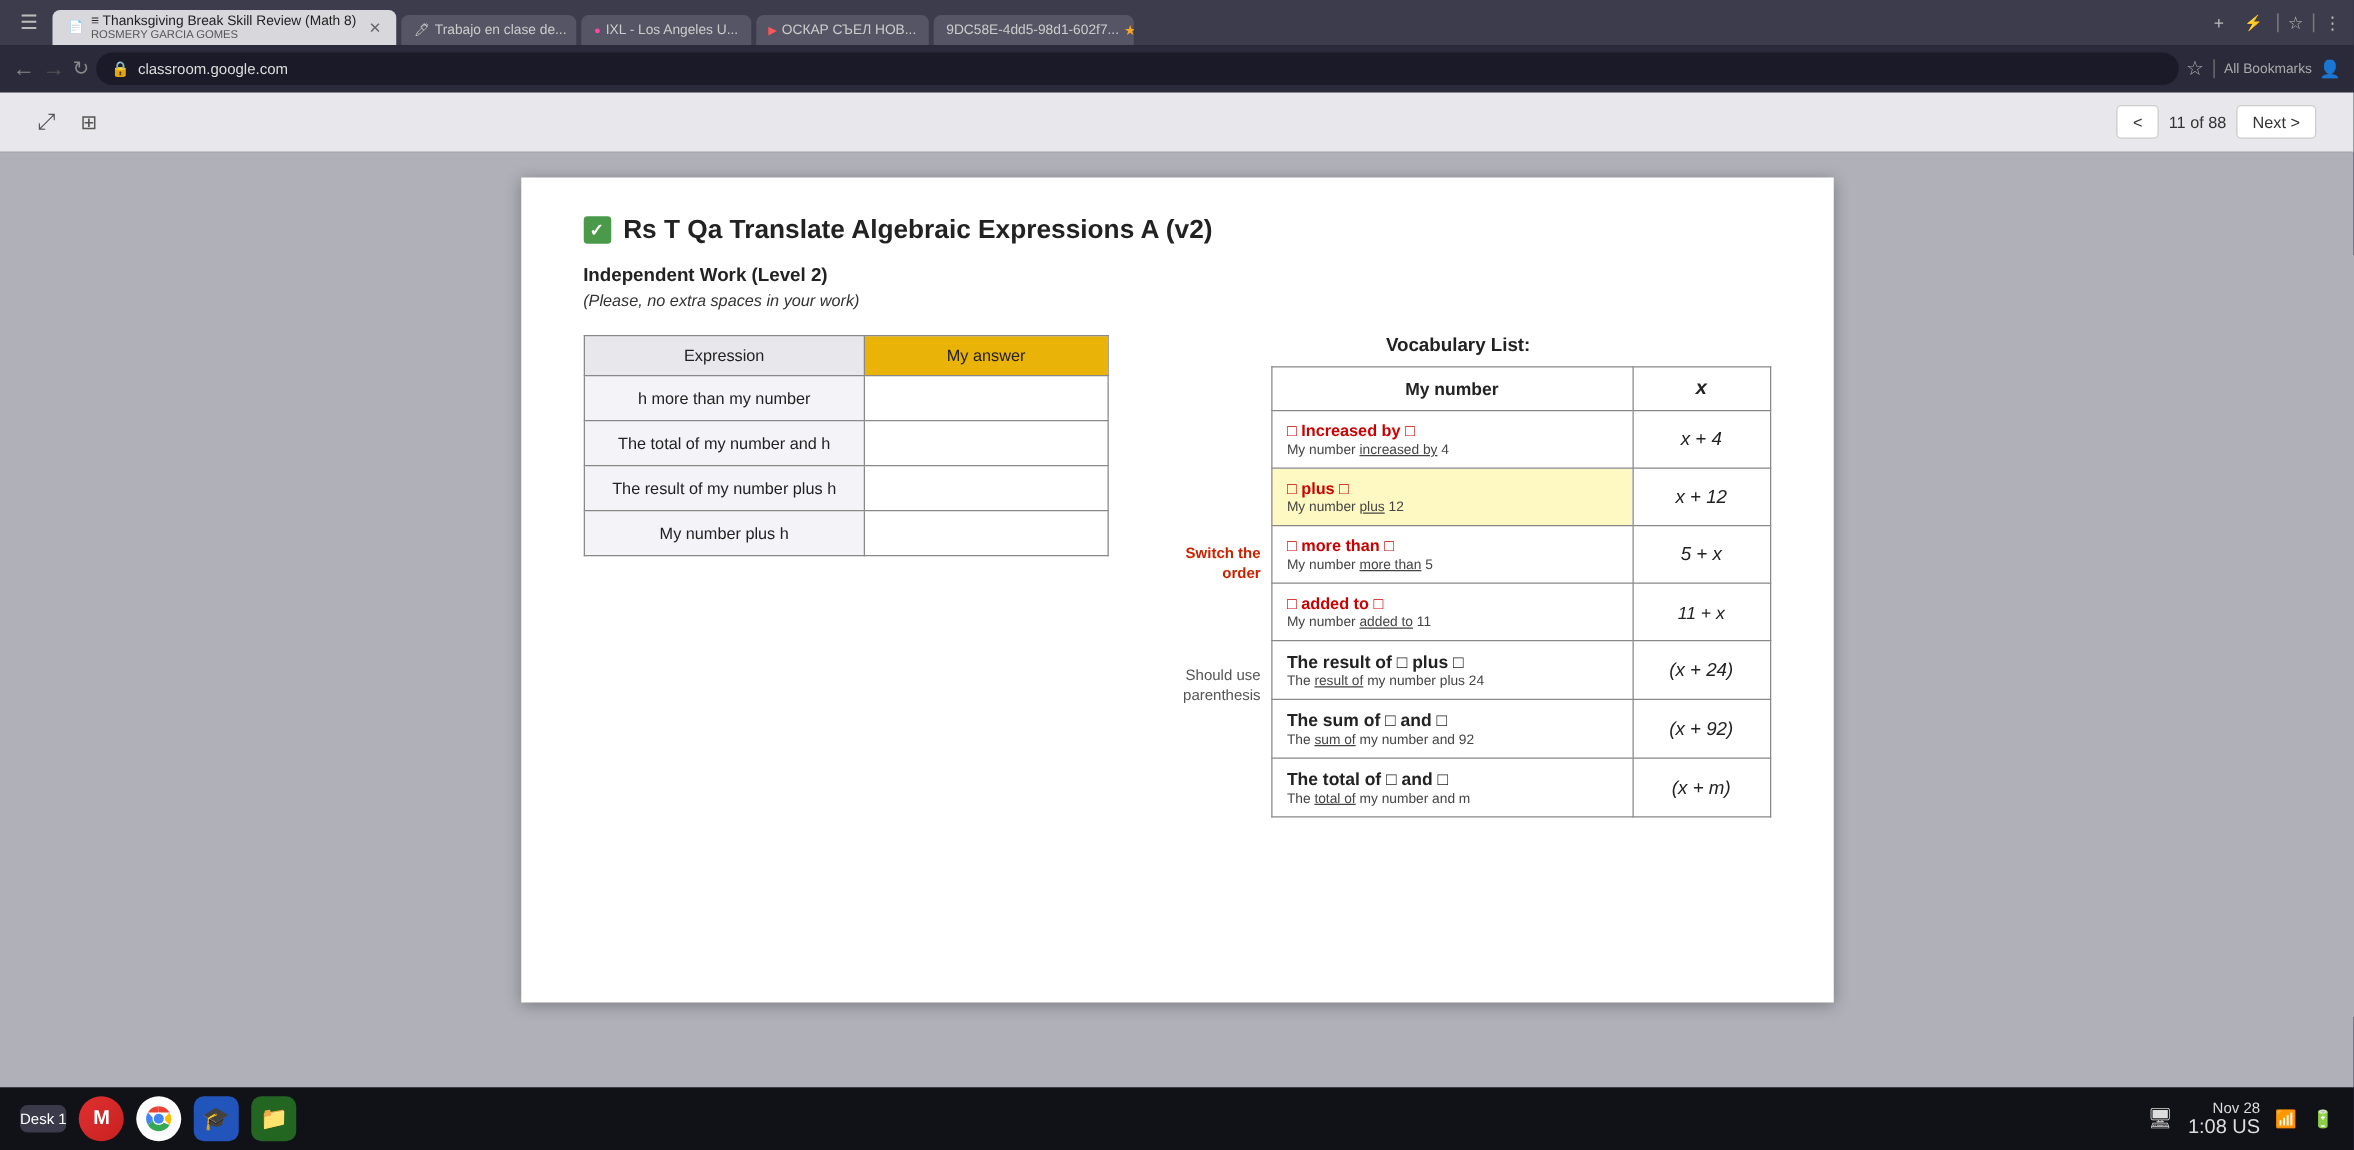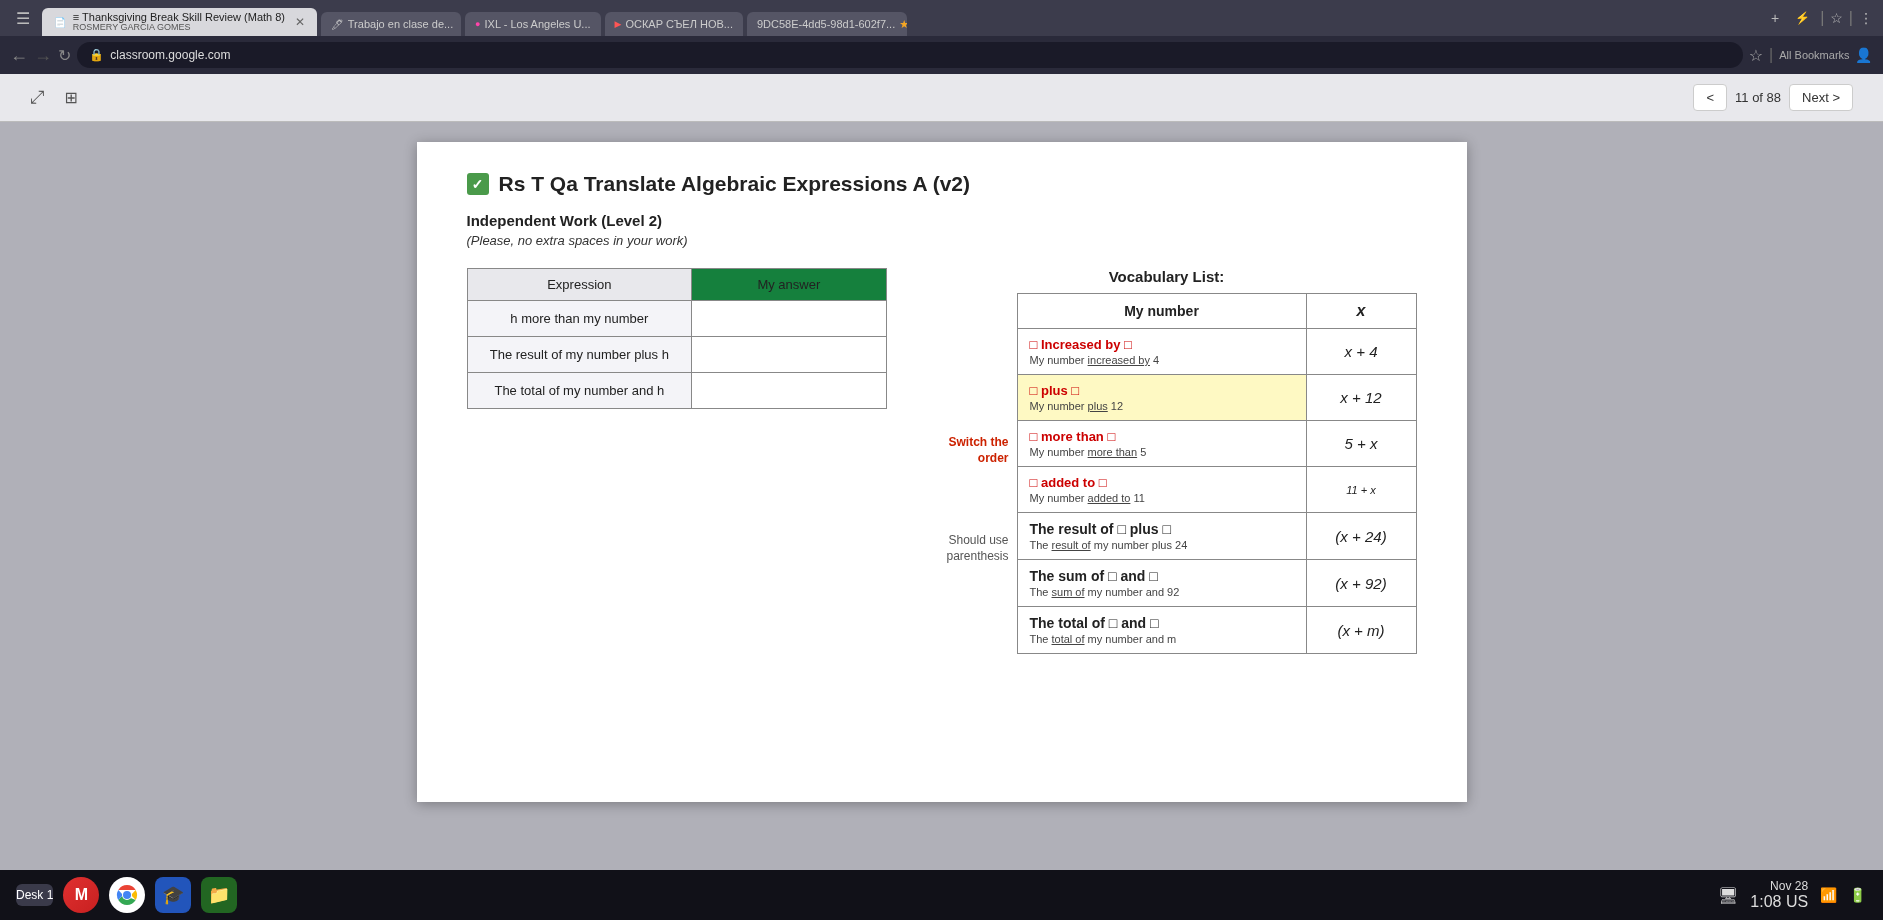--- a/index.html
+++ b/index.html
@@ -97,34 +97,38 @@
         <p style="font-size:13px; color:#333; font-style:italic;">(Please, no extra spaces in your work)</p>
       </div>
 
       <div style="display:flex; gap:30px; align-items:flex-start;">
 
         <div style="flex:0 0 auto; width:420px;">
           <table style="border-collapse:collapse; width:100%;">
             <thead>
               <tr>
                 <th style="border:1px solid #888; padding:8px 14px; font-size:13px; font-weight:normal; background:#e8e8ec; color:#222; text-align:center;">Expression</th>
-                <th style="border:1px solid #888; padding:8px 14px; font-size:13px; font-weight:normal; background:#15803d; color:#222; text-align:center;">My answer</th>
+                <th style="border:1px solid #888; padding:8px 14px; font-size:13px; font-weight:normal; background:#eab308; color:#222; text-align:center;">My answer</th>
               </tr>
             </thead>
             <tbody id="expr-tbody">
             <tr>
                   <td style="border: 1px solid rgb(136, 136, 136); padding: 10px 14px; font-size: 13px; color: rgb(34, 34, 34); text-align: center; background: rgb(244, 244, 248);">h  more than my number</td>
                   <td style="border: 1px solid rgb(136, 136, 136); padding: 10px 14px; font-size: 13px; color: rgb(34, 34, 34); text-align: center; background: white; min-width: 180px;"></td>
                 </tr>
                 <tr>
+                  <td style="border: 1px solid rgb(136, 136, 136); padding: 10px 14px; font-size: 13px; color: rgb(34, 34, 34); text-align: center; background: rgb(244, 244, 248);">The total of my number and h</td>
+                  <td style="border: 1px solid rgb(136, 136, 136); padding: 10px 14px; font-size: 13px; color: rgb(34, 34, 34); text-align: center; background: white; min-width: 180px;"></td>
+                </tr>
+                <tr>
                   <td style="border: 1px solid rgb(136, 136, 136); padding: 10px 14px; font-size: 13px; color: rgb(34, 34, 34); text-align: center; background: rgb(244, 244, 248);">The result of my number plus  h</td>
                   <td style="border: 1px solid rgb(136, 136, 136); padding: 10px 14px; font-size: 13px; color: rgb(34, 34, 34); text-align: center; background: white; min-width: 180px;"></td>
                 </tr>
                 <tr>
-                  <td style="border: 1px solid rgb(136, 136, 136); padding: 10px 14px; font-size: 13px; color: rgb(34, 34, 34); text-align: center; background: rgb(244, 244, 248);">The total of my number and h</td>
+                  <td style="border: 1px solid rgb(136, 136, 136); padding: 10px 14px; font-size: 13px; color: rgb(34, 34, 34); text-align: center; background: rgb(244, 244, 248);">My number plus  h</td>
                   <td style="border: 1px solid rgb(136, 136, 136); padding: 10px 14px; font-size: 13px; color: rgb(34, 34, 34); text-align: center; background: white; min-width: 180px;"></td>
                 </tr>
               </tbody>
           </table>
         </div>
 
         <div style="flex:1;">
           <p style="font-size:15px; font-weight:bold; color:#222; text-align:center; margin-bottom:8px;">Vocabulary List:</p>
 
           <div style="display:flex; align-items:flex-start; gap:0;">
@@ -159,21 +163,21 @@
                   <tr>
                     <td style="border: 1px solid rgb(136, 136, 136); padding: 8px 12px; font-size: 13px; color: rgb(34, 34, 34); vertical-align: middle; background: #fef9c3;"><span style="font-weight: bold; color: rgb(204, 0, 0);">□ plus □</span><div style="font-size: 11px; color: rgb(68, 68, 68); margin-top: 2px;">My number <span style="text-decoration: underline;">plus</span> 12</div></td>
                     <td style="border: 1px solid rgb(136, 136, 136); padding: 8px 12px; font-size: 15px; color: rgb(34, 34, 34); text-align: center; font-style: italic; vertical-align: middle; background: white; width: 110px;">x + 12</td>
                   </tr>
                   <tr>
                     <td style="border: 1px solid rgb(136, 136, 136); padding: 8px 12px; font-size: 13px; color: rgb(34, 34, 34); vertical-align: middle; background: white;"><span style="font-weight: bold; color: rgb(204, 0, 0);">□ more than □</span><div style="font-size: 11px; color: rgb(68, 68, 68); margin-top: 2px;">My number <span style="text-decoration: underline;">more than</span> 5</div></td>
                     <td style="border: 1px solid rgb(136, 136, 136); padding: 8px 12px; font-size: 15px; color: rgb(34, 34, 34); text-align: center; font-style: italic; vertical-align: middle; background: white; width: 110px;">5 + x</td>
                   </tr>
                   <tr>
                     <td style="border: 1px solid rgb(136, 136, 136); padding: 8px 12px; font-size: 13px; color: rgb(34, 34, 34); vertical-align: middle; background: white;"><span style="font-weight: bold; color: rgb(204, 0, 0);">□ added to □</span><div style="font-size: 11px; color: rgb(68, 68, 68); margin-top: 2px;">My number <span style="text-decoration: underline;">added to</span> 11</div></td>
-                    <td style="border: 1px solid rgb(136, 136, 136); padding: 8px 12px; font-size: 11px; color: rgb(34, 34, 34); text-align: center; font-style: italic; vertical-align: middle; background: white; width: 110px;">11 + x</td>
+                    <td style="border: 1px solid rgb(136, 136, 136); padding: 8px 12px; font-size: 14px; color: rgb(34, 34, 34); text-align: center; font-style: italic; vertical-align: middle; background: white; width: 110px;">11 + x</td>
                   </tr>
                   <tr>
                     <td style="border: 1px solid rgb(136, 136, 136); padding: 8px 12px; font-size: 13px; color: rgb(34, 34, 34); vertical-align: middle; background: white;"><span style="font-weight: bold; color: rgb(34, 34, 34); font-size: 14px;">The result of □ plus □</span><div style="font-size: 11px; color: rgb(68, 68, 68); margin-top: 2px;">The <span style="text-decoration: underline;">result of</span> my number plus 24</div></td>
                     <td style="border: 1px solid rgb(136, 136, 136); padding: 8px 12px; font-size: 15px; color: rgb(34, 34, 34); text-align: center; font-style: italic; vertical-align: middle; background: white; width: 110px;">(x + 24)</td>
                   </tr>
                   <tr>
                     <td style="border: 1px solid rgb(136, 136, 136); padding: 8px 12px; font-size: 13px; color: rgb(34, 34, 34); vertical-align: middle; background: white;"><span style="font-weight: bold; color: rgb(34, 34, 34); font-size: 14px;">The sum of □ and □</span><div style="font-size: 11px; color: rgb(68, 68, 68); margin-top: 2px;">The <span style="text-decoration: underline;">sum of</span> my number and 92</div></td>
                     <td style="border: 1px solid rgb(136, 136, 136); padding: 8px 12px; font-size: 15px; color: rgb(34, 34, 34); text-align: center; font-style: italic; vertical-align: middle; background: white; width: 110px;">(x + 92)</td>
                   </tr>
                   <tr>

